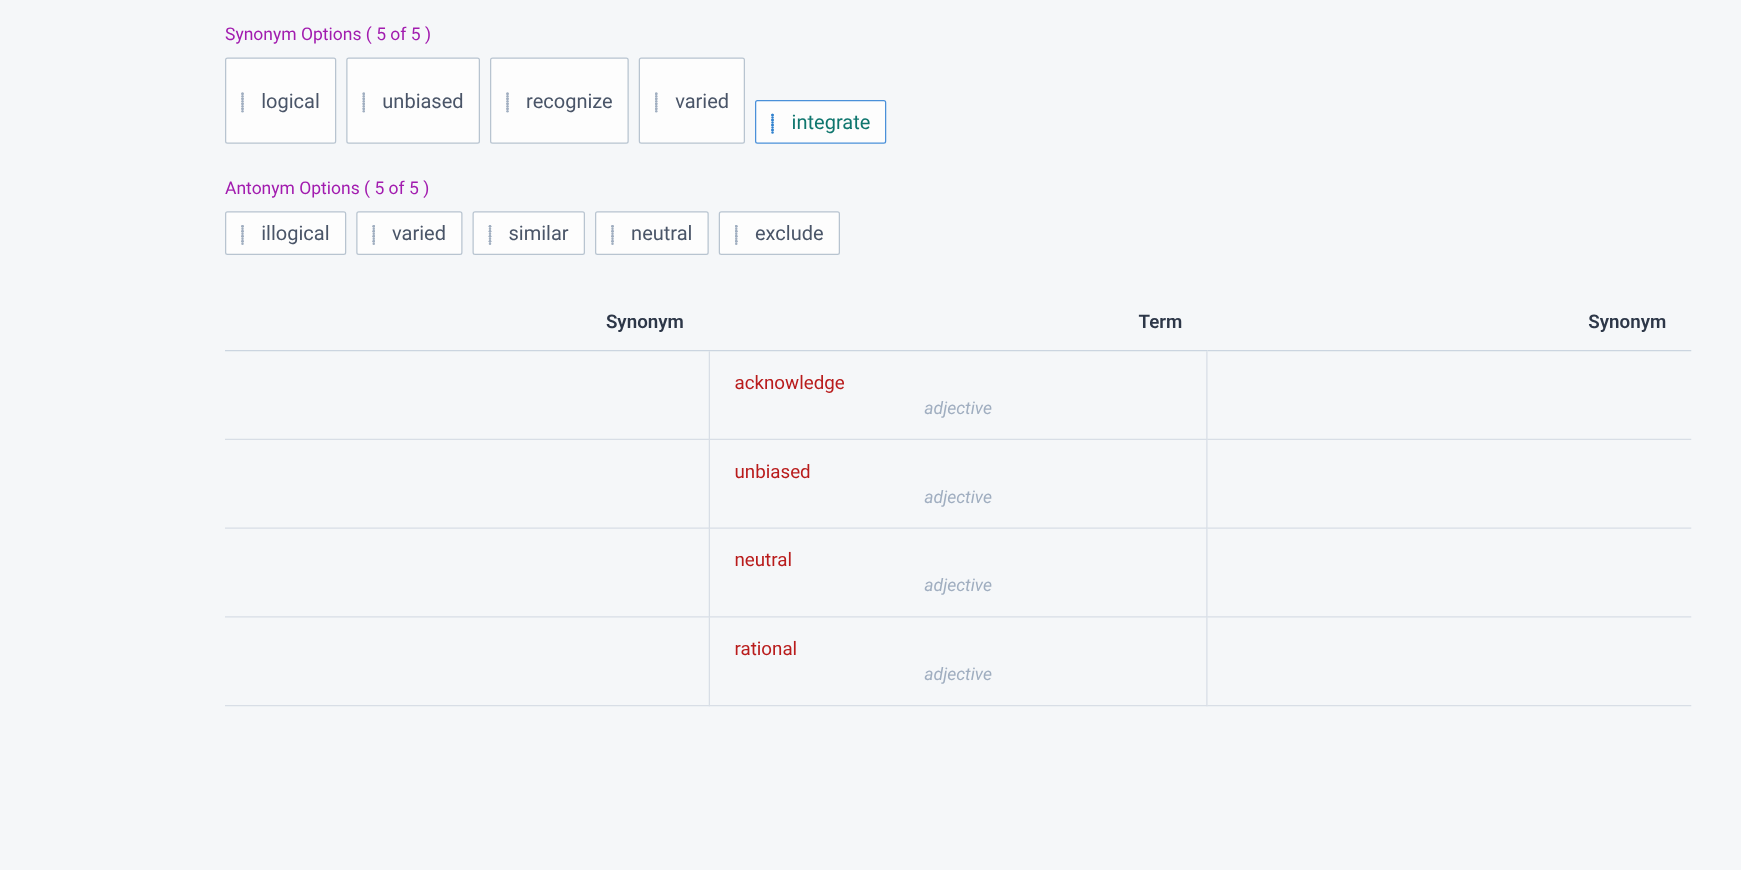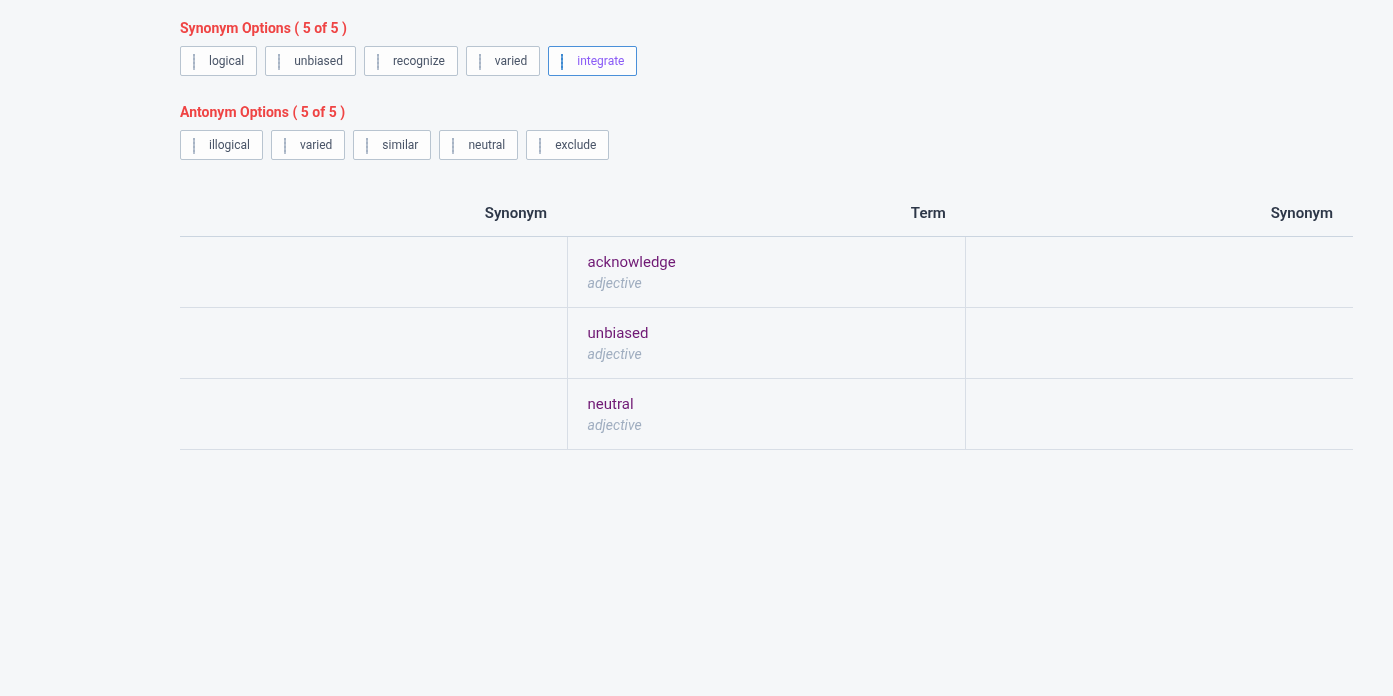--- a/index.html
+++ b/index.html
@@ -9,45 +9,46 @@
     }
     body {
       font-family: -apple-system, BlinkMacSystemFont, "Segoe UI", Roboto, Helvetica, Arial, sans-serif;
       background: #f5f7f9;
       color: #4a5568;
       padding: 20px 40px 20px 180px;
       font-size: 14px;
     }
     .section-label {
       font-size: 14px;
-      color: #ef4444;
+      color: #a21caf;
       margin-bottom: 10px;
-      font-weight: 700;
+      font-weight: 400;
     }
     .chips-row {
       display: flex;
       gap: 8px;
       margin-bottom: 28px;
       flex-wrap: wrap;
     }
     .chip {
       display: inline-flex;
       align-items: center;
       gap: 8px;
       padding: 7px 12px;
       background: #fdfdfd;
       border: 1px solid #b8c4d0;
       border-radius: 2px;
       cursor: grab;
-      font-size: 12px;
+      font-size: 16px;
       color: #4a5568;
     }
     .chip.selected {
       border-color: #4a90d9;
-      color: #8b5cf6;
+      color: #0f766e;
+      margin-top: 34px;
     }
     .chip.selected .drag-handle span {
       background: #3182ce;
     }
     .drag-handle {
       display: flex;
       flex-direction: column;
       gap: 2px;
       width: 8px;
     }
@@ -88,28 +89,29 @@
       width: 33%;
     }
     .table td.col-term {
       border-right: 1px solid #d8dee6;
       width: 34%;
     }
     .table td.col-ant {
       width: 33%;
     }
     .term-word {
-      color: #701a75;
+      color: #b91c1c;
       font-size: 15px;
       margin-bottom: 4px;
     }
     .term-pos {
       color: #a0aec0;
       font-style: italic;
       font-size: 14px;
+      text-align: center;
     }
     .dropzone {
       min-height: 50px;
     }
   </style>
 </head>
 <body>
 
 <div>
   <div class="section-label">Synonym Options ( 5 of 5 )</div>
@@ -360,15 +362,23 @@
           <td class="col-ant dropzone"></td>
         </tr>
         <tr>
           <td class="col-syn dropzone"></td>
           <td class="col-term">
             <div class="term-word">neutral</div>
             <div class="term-pos">adjective</div>
           </td>
           <td class="col-ant dropzone"></td>
         </tr>
+        <tr>
+          <td class="col-syn dropzone"></td>
+          <td class="col-term">
+            <div class="term-word">rational</div>
+            <div class="term-pos">adjective</div>
+          </td>
+          <td class="col-ant dropzone"></td>
+        </tr>
       </tbody>
   </table>
 </div>
 
 </body></html>

